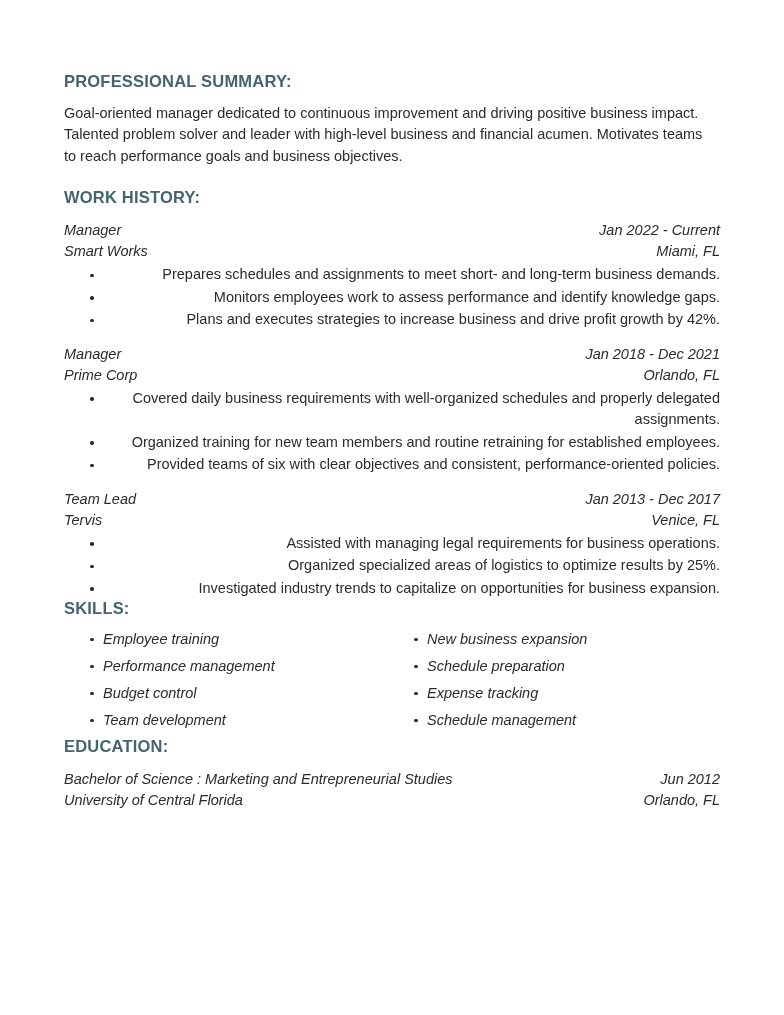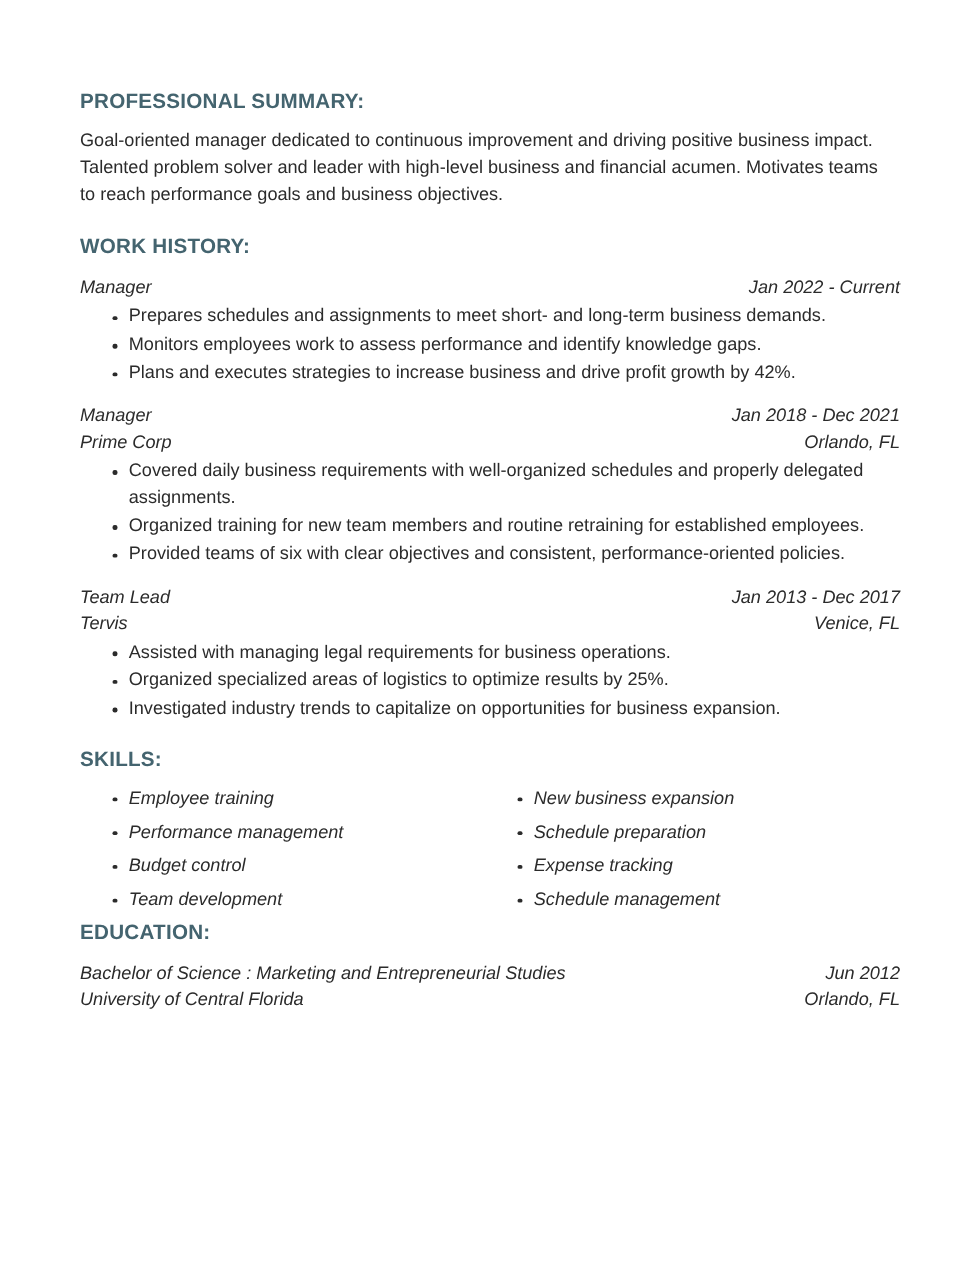--- a/index.html
+++ b/index.html
@@ -48,21 +48,21 @@
   
   .section-heading {
     font-size: 16.5px;
     font-weight: bold;
     color: #44646f;
     letter-spacing: 0.2px;
     line-height: 1.2;
   }
   .sec-summary   { margin-top: 20px; }
   .sec-work      { margin-top: 21px; }
-  .sec-skills    { margin-top: 21px; }
+  .sec-skills    { }
   .sec-education { }
 
   
   .summary-text {
     margin-top: 11px;
     font-size: 14.5px;
     line-height: 21.5px;
     color: #2b2b2b;
     width: 648px;
   }
@@ -80,20 +80,21 @@
     line-height: 21px;
     color: #2b2b2b;
   }
   .job-row .left  { white-space: nowrap; }
   .job-row .right { white-space: nowrap; text-align: right; }
 
   ul.bullets {
     list-style: none;
     margin: 2px 0 0 0;
     padding: 0;
+    text-align: right;
   }
   ul.bullets > li {
     position: relative;
     padding-left: 39px;
     font-size: 14.5px;
     line-height: 21.5px;
     color: #2b2b2b;
     margin-top: 1px;
   }
   ul.bullets > li::before {
@@ -165,20 +166,24 @@
     <div class="section-heading sec-summary">PROFESSIONAL SUMMARY:</div>
     <div class="summary-text">Goal-oriented manager dedicated to continuous improvement and driving positive business impact. Talented problem solver and leader with high-level business and financial acumen. Motivates teams to reach performance goals and business objectives.</div>
 
     <div class="section-heading sec-work">WORK HISTORY:</div>
 
     <div class="job first">
       <div class="job-row">
         <span class="left">Manager</span>
         <span class="right">Jan 2022 - Current</span>
       </div>
+      <div class="job-row">
+        <span class="left">Smart Works</span>
+        <span class="right">Miami, FL</span>
+      </div>
       <ul class="bullets">
         <li>Prepares schedules and assignments to meet short- and long-term business demands.</li>
         <li>Monitors employees work to assess performance and identify knowledge gaps.</li>
         <li>Plans and executes strategies to increase business and drive profit growth by 42%.</li>
       </ul>
     </div>
 
     <div class="job">
       <div class="job-row">
         <span class="left">Manager</span>

